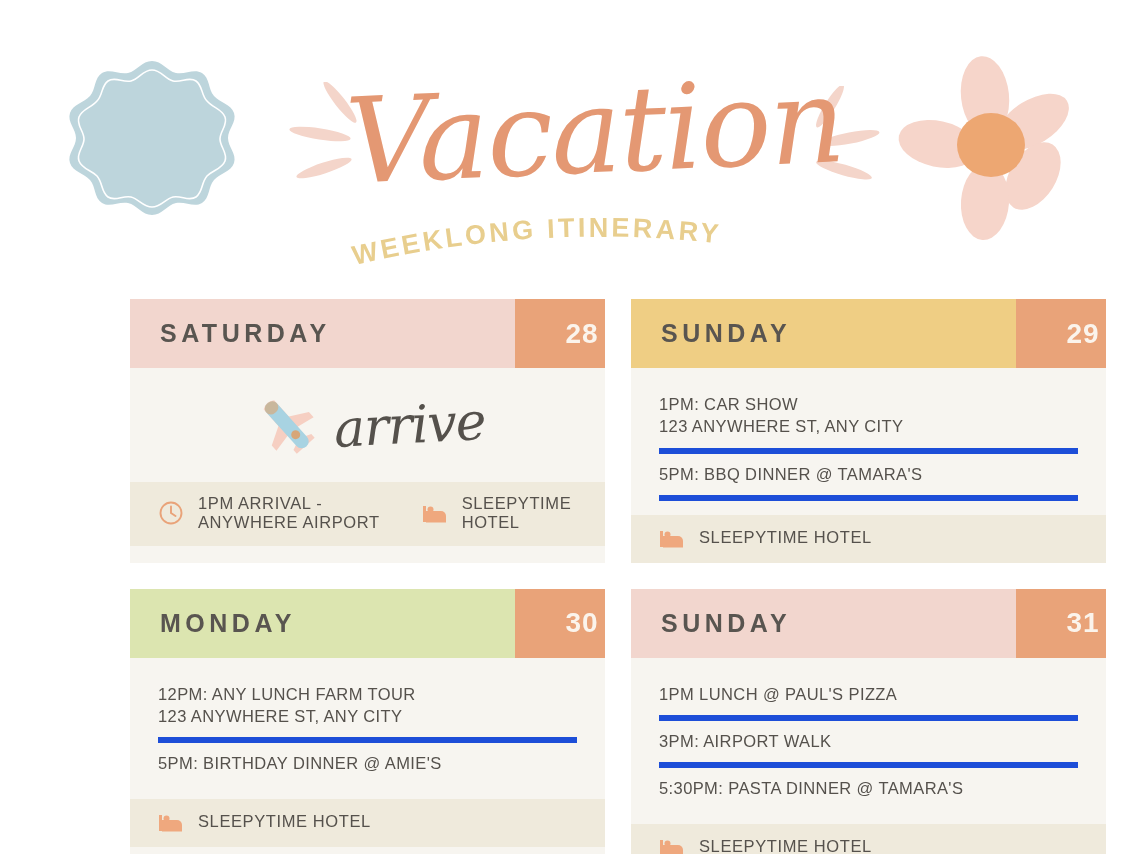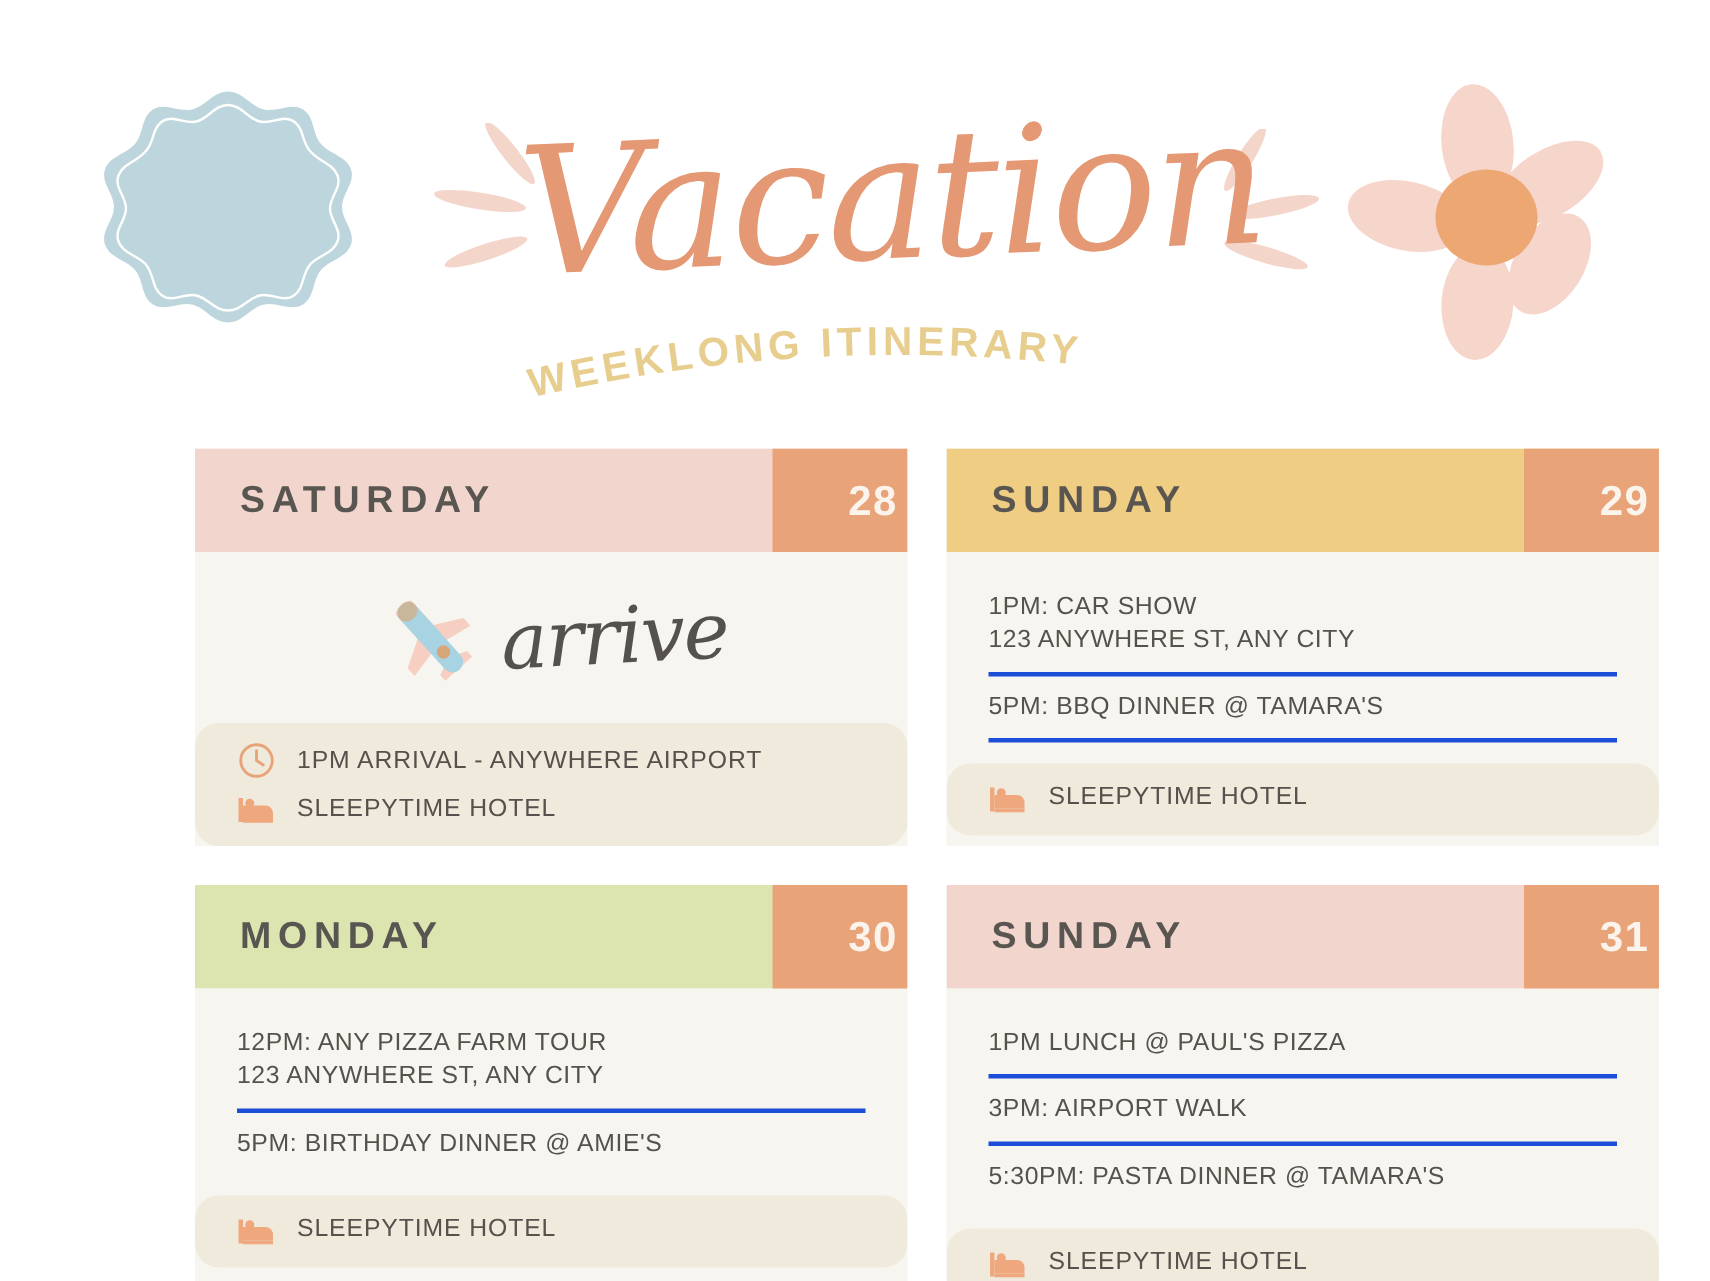--- a/index.html
+++ b/index.html
@@ -81,29 +81,28 @@
   .card-body { background:#F7F5F0; padding:16px 28px 14px 28px; }
 
   .entry {
     font-size:16.5px;
     color:#55514C;
     letter-spacing:0.4px;
     line-height:1.35;
     padding:9px 0 10px 0;
   }
   .entry .line2 { display:block; }
-  .entry.divided { border-bottom:3px solid #1d4ed8; }
+  .entry.divided { border-bottom:6px solid #1d4ed8; }
 
   .card-foot {
     background:#EFEADC;
     padding:12px 28px 14px 28px;
     display:flex;
-    flex-direction:column;
+    flex-direction:row;
     gap:8px;
-    border-radius:16px;
   }
   .foot-row { display:flex; align-items:center; gap:14px; }
   .foot-row .txt {
     font-size:16.5px;
     color:#55514C;
     letter-spacing:0.6px;
   }
   .ico { flex:0 0 auto; display:block; }
 
   
@@ -255,21 +254,21 @@
     </div>
   </div>
 
   <div class="card">
     <div class="card-head" style="background:#DCE5B0">
       <div class="day">MONDAY</div>
       <div class="date">30</div>
     </div>
     <div class="card-body">
       <div class="entry divided">
-        <span>12PM: ANY PIZZA FARM TOUR</span>
+        <span>12PM: ANY LUNCH FARM TOUR</span>
         <span class="line2">123 ANYWHERE ST, ANY CITY</span>
       </div>
       <div class="entry">
         <span>5PM: BIRTHDAY DINNER @ AMIE'S</span>
       </div>
     </div>
     <div class="card-foot">
       <div class="foot-row">
         <svg class="ico" width="26" height="22" viewBox="0 0 26 22">
           <rect x="1" y="4" width="3" height="16" fill="#EFA87E"></rect>

